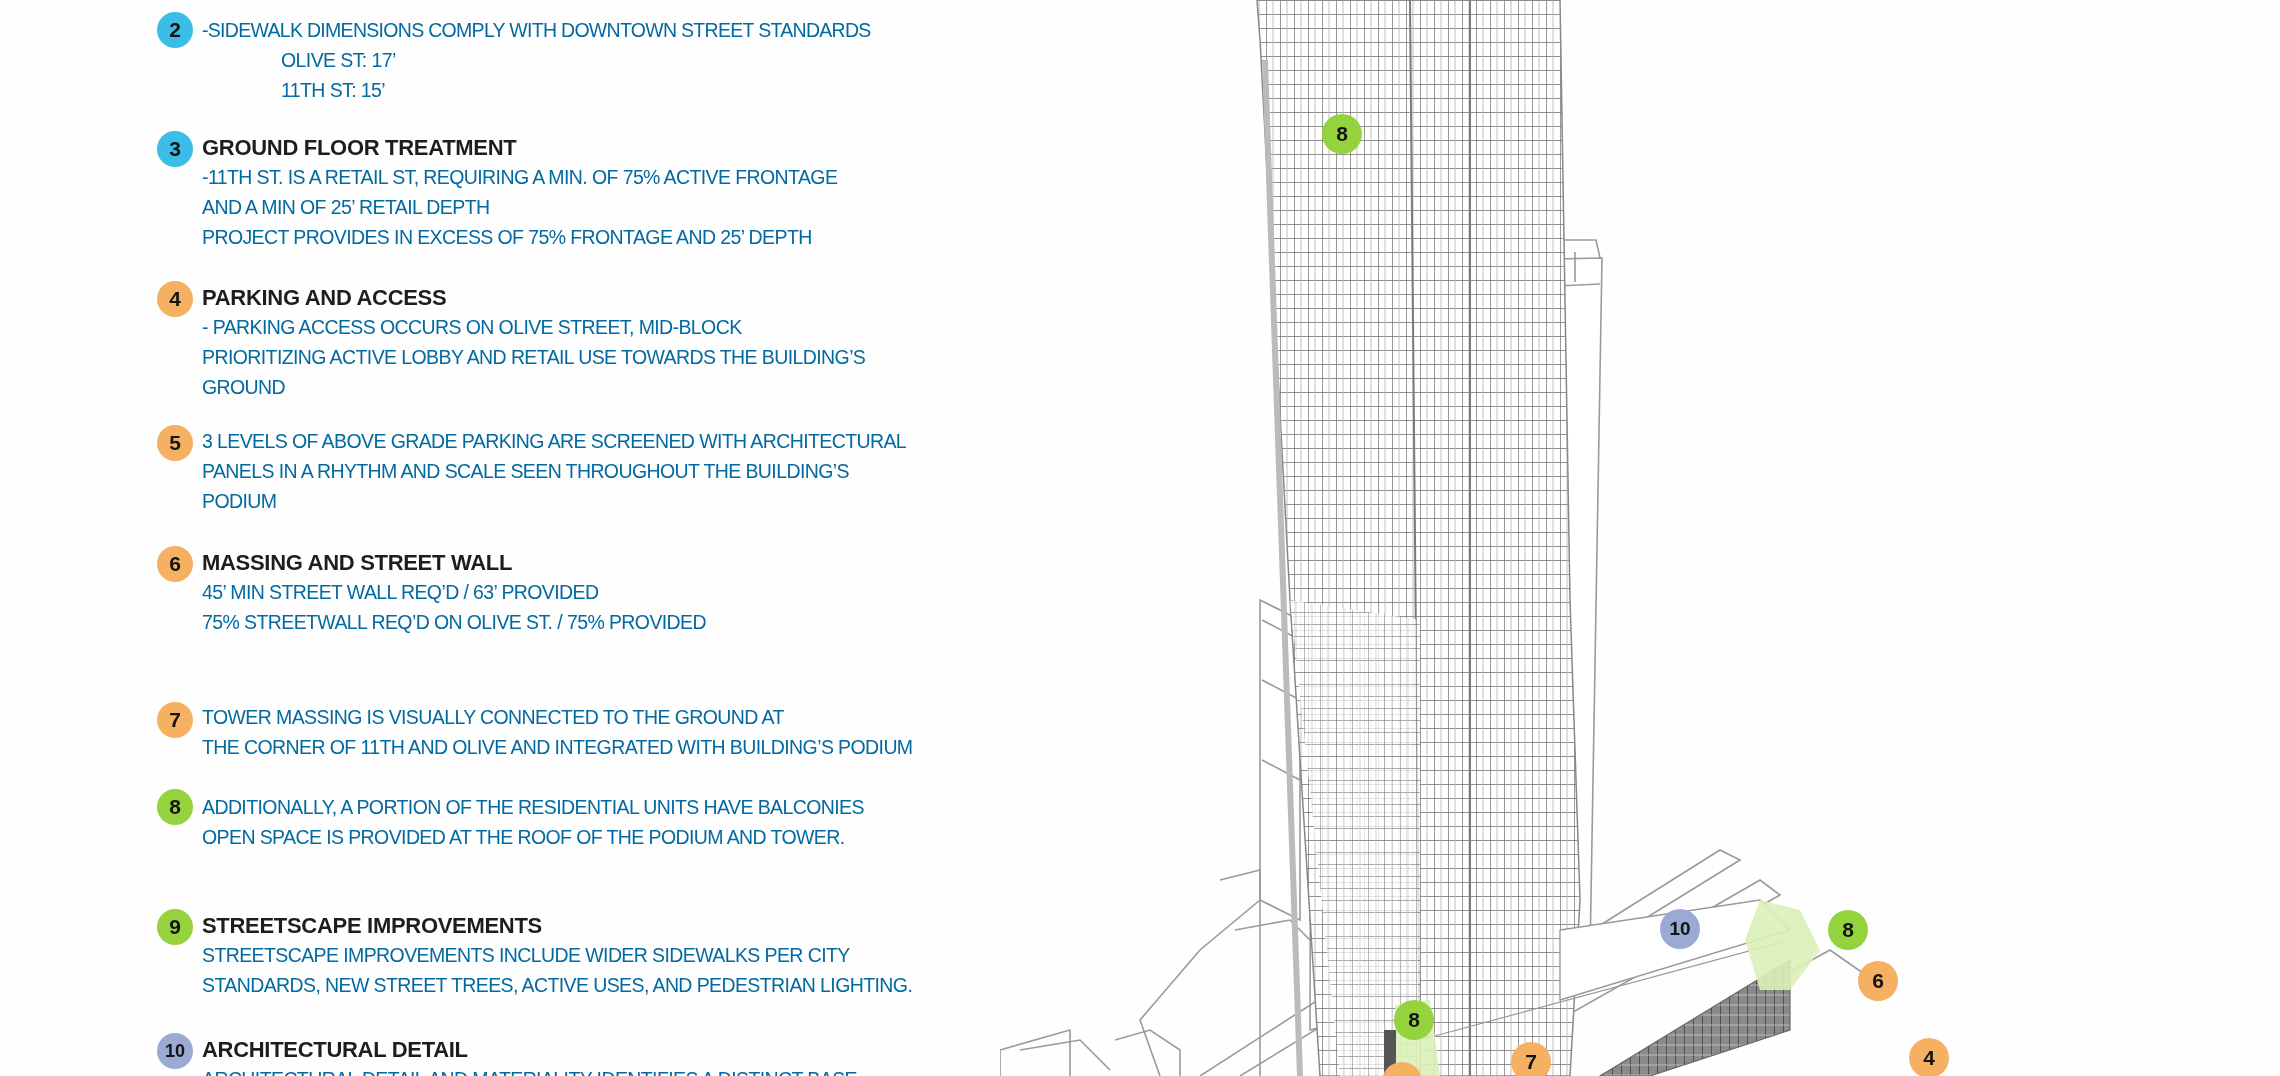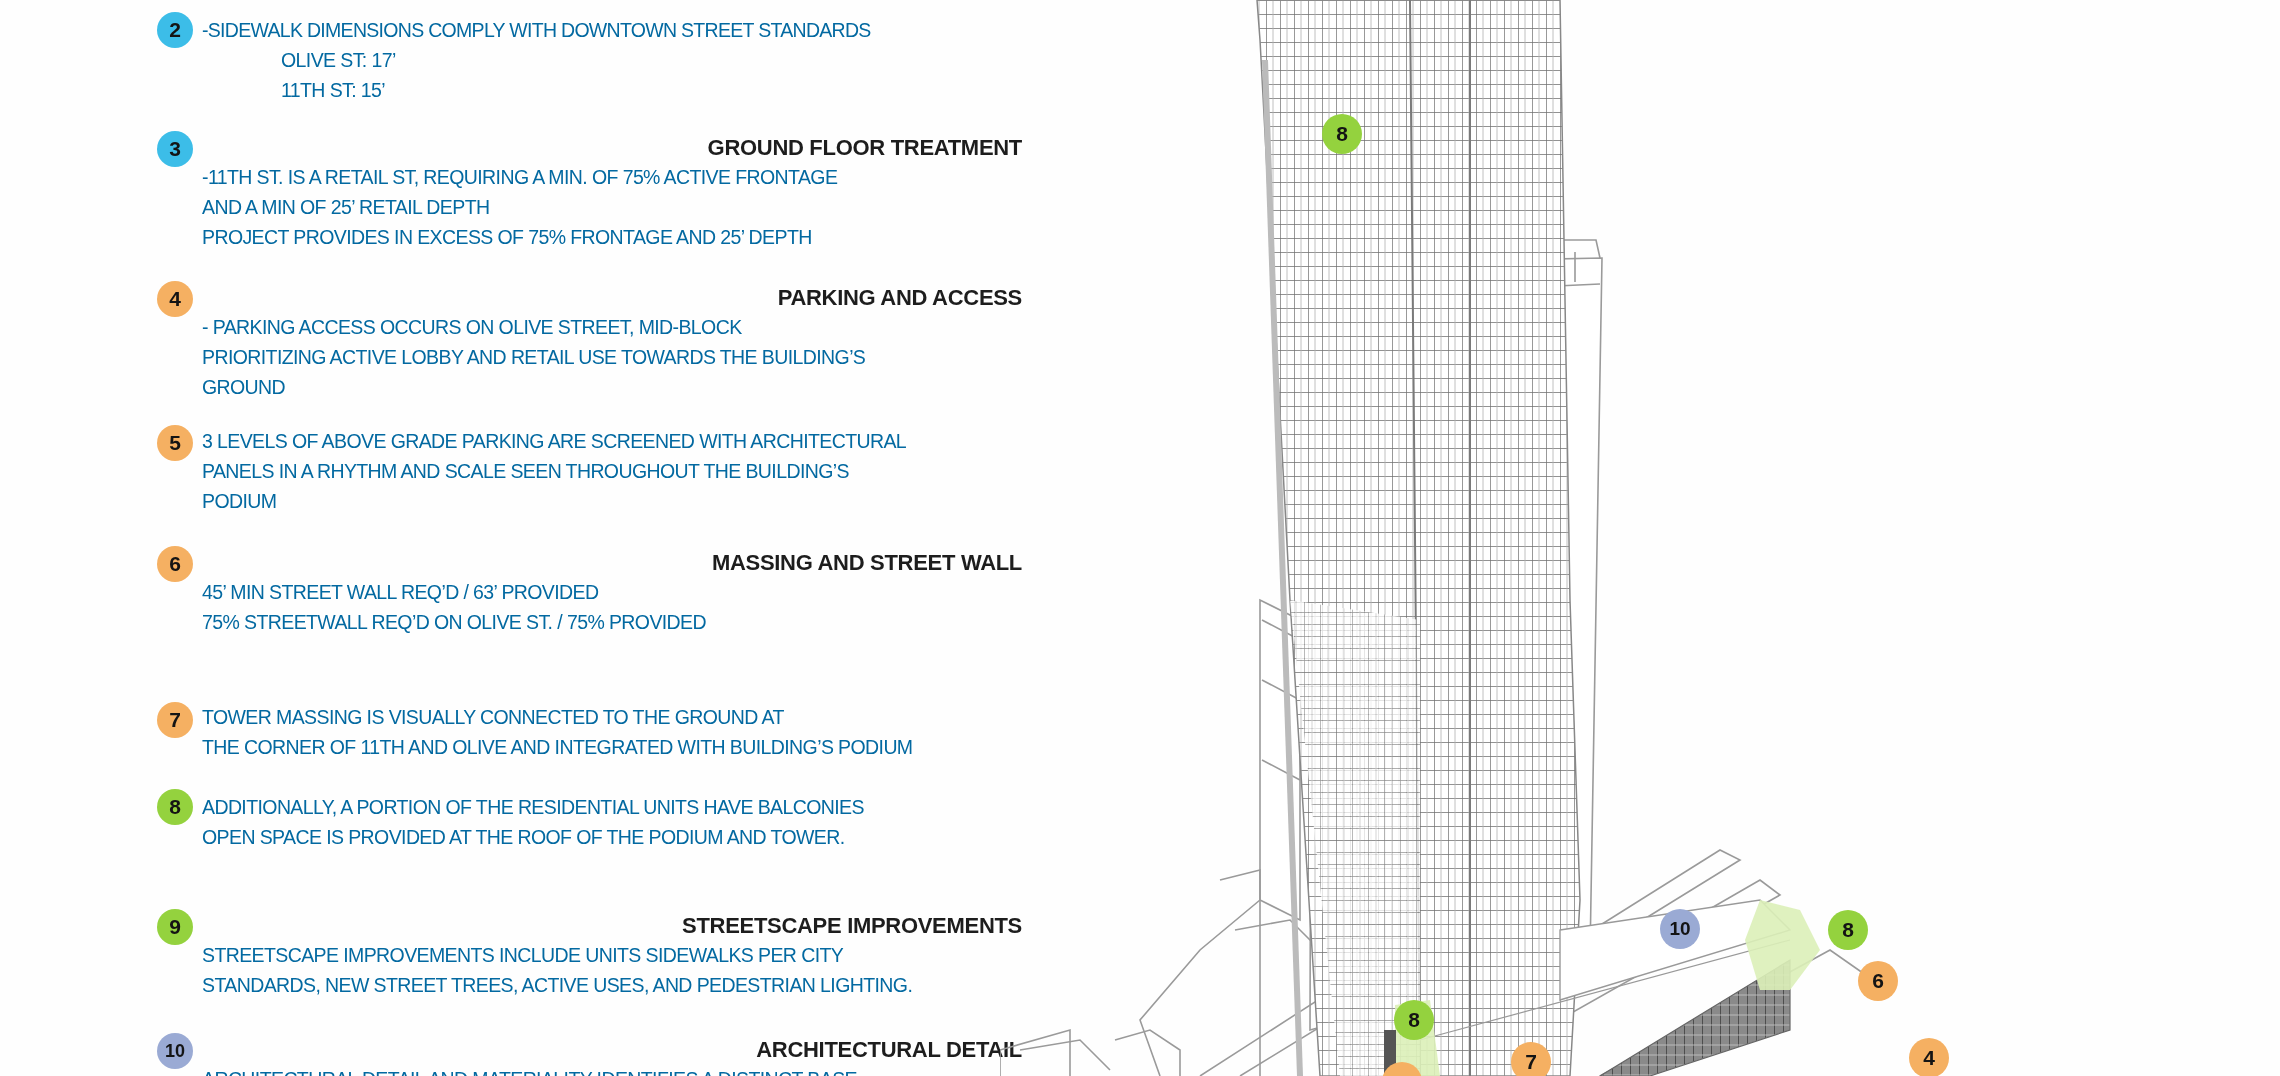--- a/index.html
+++ b/index.html
@@ -11,21 +11,21 @@
   }
   .legend { position: absolute; left: 0; top: 0; width: 1000px; height: 1076px; }
   .item { position: absolute; left: 157px; }
   .badge {
     position: absolute; left: 0; width: 36px; height: 36px; border-radius: 50%;
     font-weight: bold; font-size: 21px; line-height: 36px; text-align: center;
     color: #141414;
   }
   .badge.small10 { font-size: 18px; }
   .content { position: absolute; left: 45px; top: 0; width: 820px; }
-  .title { font-weight: bold; font-size: 22px; line-height: 28px; white-space: nowrap; letter-spacing: -0.3px; text-align: right; }
+  .title { font-weight: bold; font-size: 22px; line-height: 28px; white-space: nowrap; letter-spacing: -0.3px; }
   .line { font-size: 19.5px; line-height: 30px; white-space: nowrap; letter-spacing: -0.6px; color: #0369a1; }
   .indent { padding-left: 79px; }
 
   .drawing { position: absolute; left: 1000px; top: 0; width: 1280px; height: 1076px; }
   .drawing svg { position: absolute; left: 0; top: 0; }
   .marker {
     position: absolute; width: 40px; height: 40px; border-radius: 50%;
     font-weight: bold; font-size: 21px; line-height: 40px; text-align: center; color: #141414;
   }
 </style>
@@ -94,21 +94,21 @@
     <div class="content" style="top:3px">
       <div class="line">ADDITIONALLY, A PORTION OF THE RESIDENTIAL UNITS HAVE BALCONIES</div>
       <div class="line">OPEN SPACE IS PROVIDED AT THE ROOF OF THE PODIUM AND TOWER.</div>
     </div>
   </div>
 
   <div class="item" style="top:909px">
     <div class="badge" style="top:0;background:#94d23e">9</div>
     <div class="content" style="top:3px">
       <div class="title">STREETSCAPE IMPROVEMENTS</div>
-      <div class="line">STREETSCAPE IMPROVEMENTS INCLUDE UNITS SIDEWALKS PER CITY</div>
+      <div class="line">STREETSCAPE IMPROVEMENTS INCLUDE WIDER SIDEWALKS PER CITY</div>
       <div class="line">STANDARDS, NEW STREET TREES, ACTIVE USES, AND PEDESTRIAN LIGHTING.</div>
     </div>
   </div>
 
   <div class="item" style="top:1033px">
     <div class="badge small10" style="top:0;background:#9aaad4">10</div>
     <div class="content" style="top:3px">
       <div class="title">ARCHITECTURAL DETAIL</div>
       <div class="line">ARCHITECTURAL DETAIL AND MATERIALITY IDENTIFIES A DISTINCT BASE</div>
     </div>

